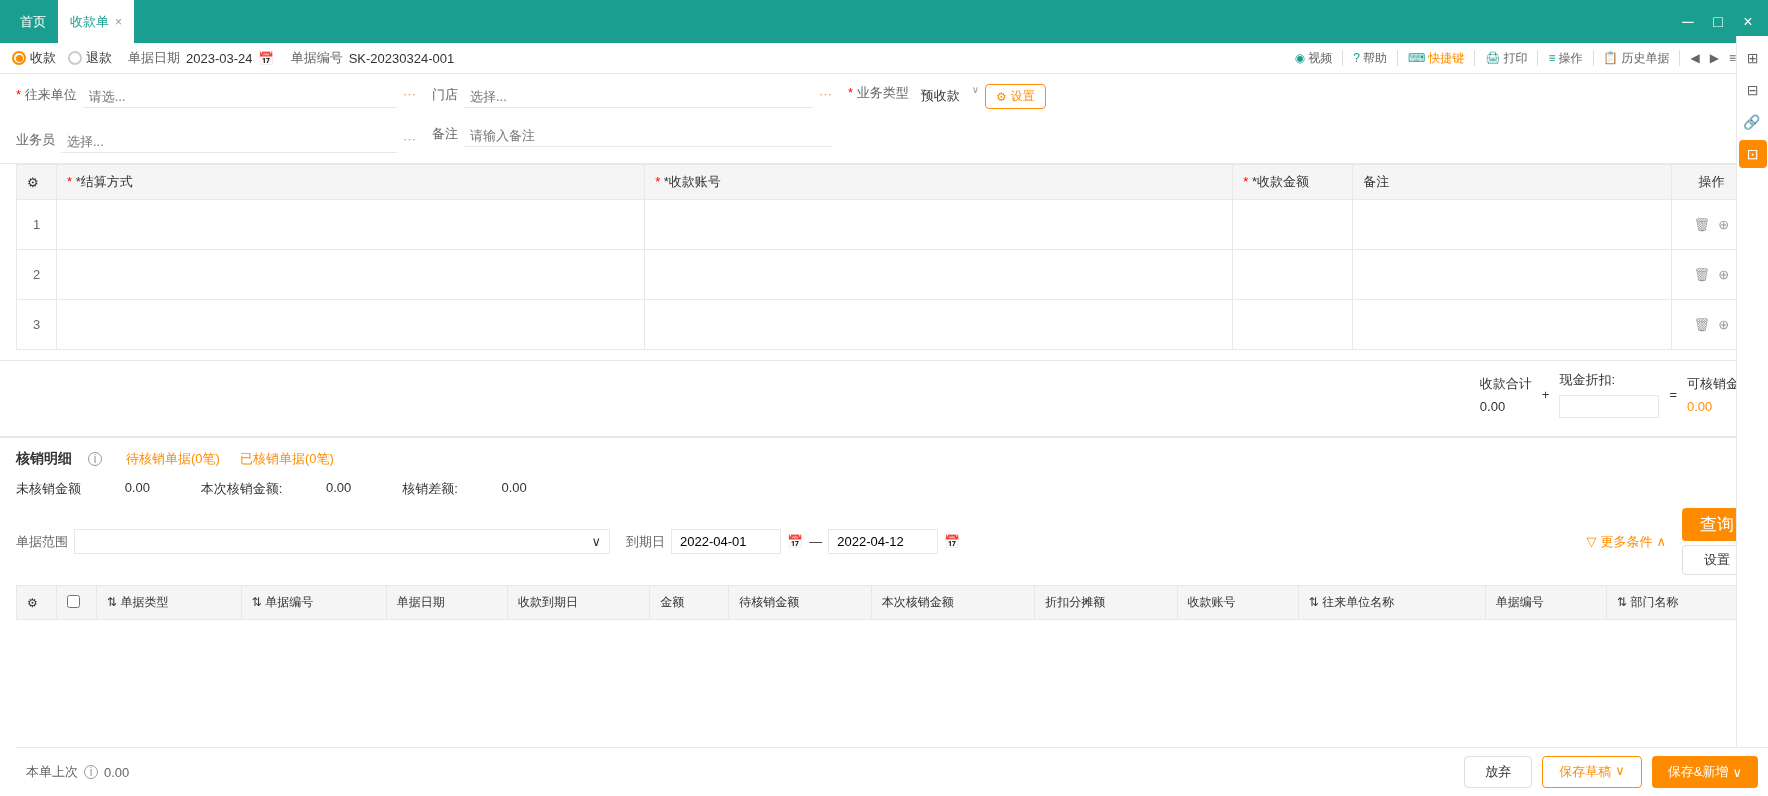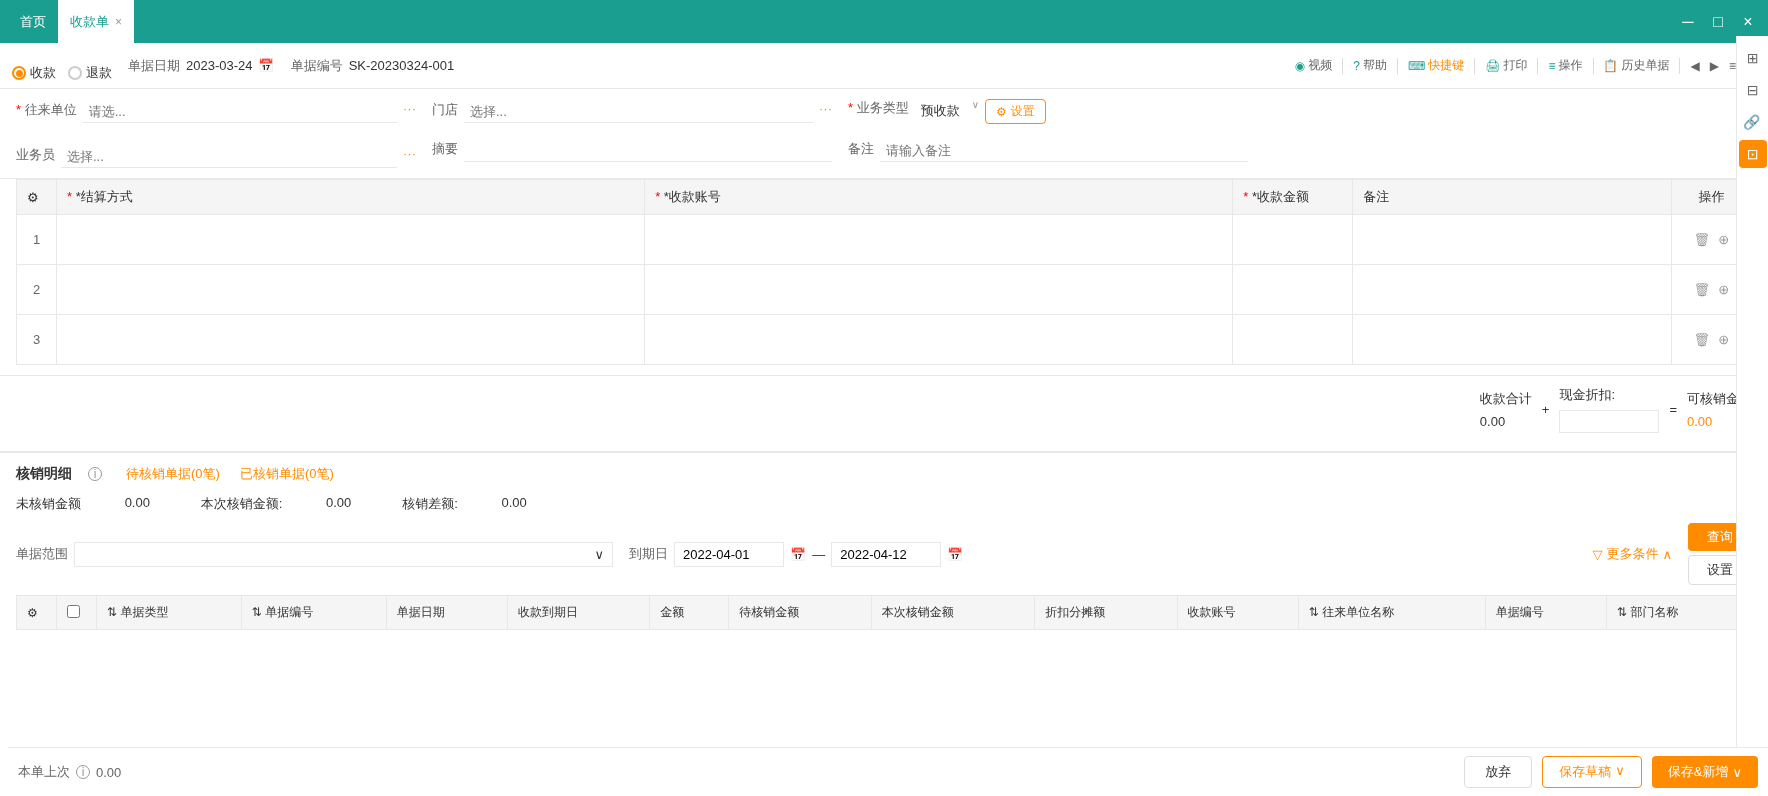--- a/index.html
+++ b/index.html
@@ -73,21 +73,20 @@
     .radio-group {
       display: flex;
       gap: 12px;
       align-items: center;
     }
     .radio-item {
       display: flex;
       align-items: center;
       gap: 4px;
       cursor: pointer;
-      margin-top: 15px;
     }
     .radio-dot {
       width: 14px; height: 14px;
       border-radius: 50%;
       border: 2px solid #ccc;
       display: flex; align-items: center; justify-content: center;
     }
     .radio-dot.active {
       border-color: #ff8c00;
     }
@@ -390,21 +389,21 @@
       flex-direction: column;
       gap: 4px;
     }
     .btn-query {
       background: #ff8c00;
       color: #fff;
       border: none;
       padding: 5px 18px;
       border-radius: 4px;
       cursor: pointer;
-      font-size: 13px;
+      font-size: 17px;
     }
     .btn-settings-outline {
       background: #fff;
       color: #333;
       border: 1px solid #ddd;
       padding: 5px 18px;
       border-radius: 4px;
       cursor: pointer;
       font-size: 13px;
     }
@@ -426,21 +425,21 @@
       font-weight: 500;
       color: #333;
       font-size: 12px;
       white-space: nowrap;
     }
 
     
     .bottom-bar {
       position: fixed;
       bottom: 0;
-      left: 8px;
+      left: 16px;
       right: 0;
       background: #fff;
       border-top: 1px solid #e8e8e8;
       display: flex;
       align-items: center;
       padding: 8px 10px;
       z-index: 100;
     }
     .bottom-info {
       display: flex;
@@ -625,24 +624,20 @@
           <span>⚙</span>
           <span>设置</span>
         </button>
       </div>
     </div>
     <div class="form-row">
       <div class="form-field" style="max-width: 400px; margin-top: 12px;">
         <span class="form-field-label">业务员</span>
         <input type="text" class="form-field-input" placeholder="选择..." style="">
         <span class="form-field-more">···</span>
-      </div>
-      <div class="form-field" style="max-width: 400px;">
-        <span class="form-field-label">摘要</span>
-        <input type="text" class="form-field-input" style="">
       </div>
       <div class="form-field" style="max-width: 400px;">
         <span class="form-field-label">备注</span>
         <input type="text" class="form-field-input" placeholder="请输入备注" style="">
       </div>
     </div>
   </div>
 
   <div class="table-section">
     <table class="data-table">

